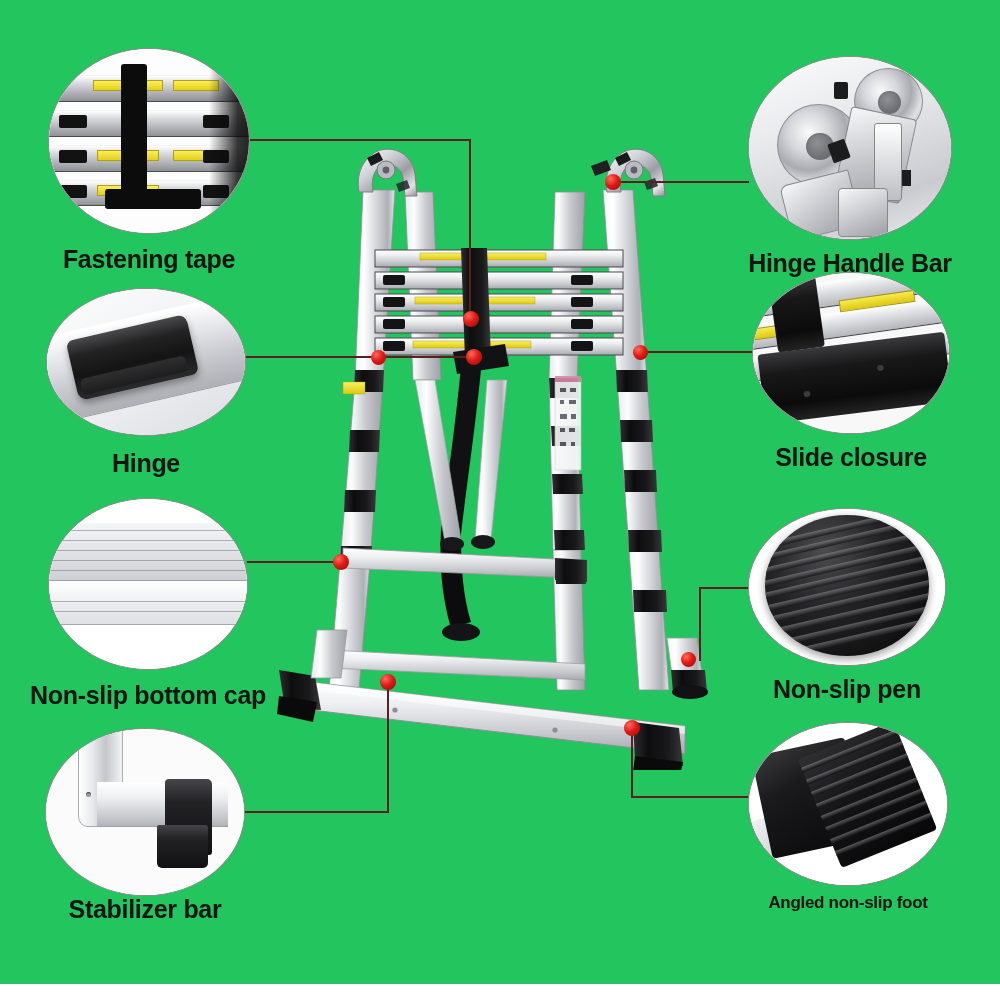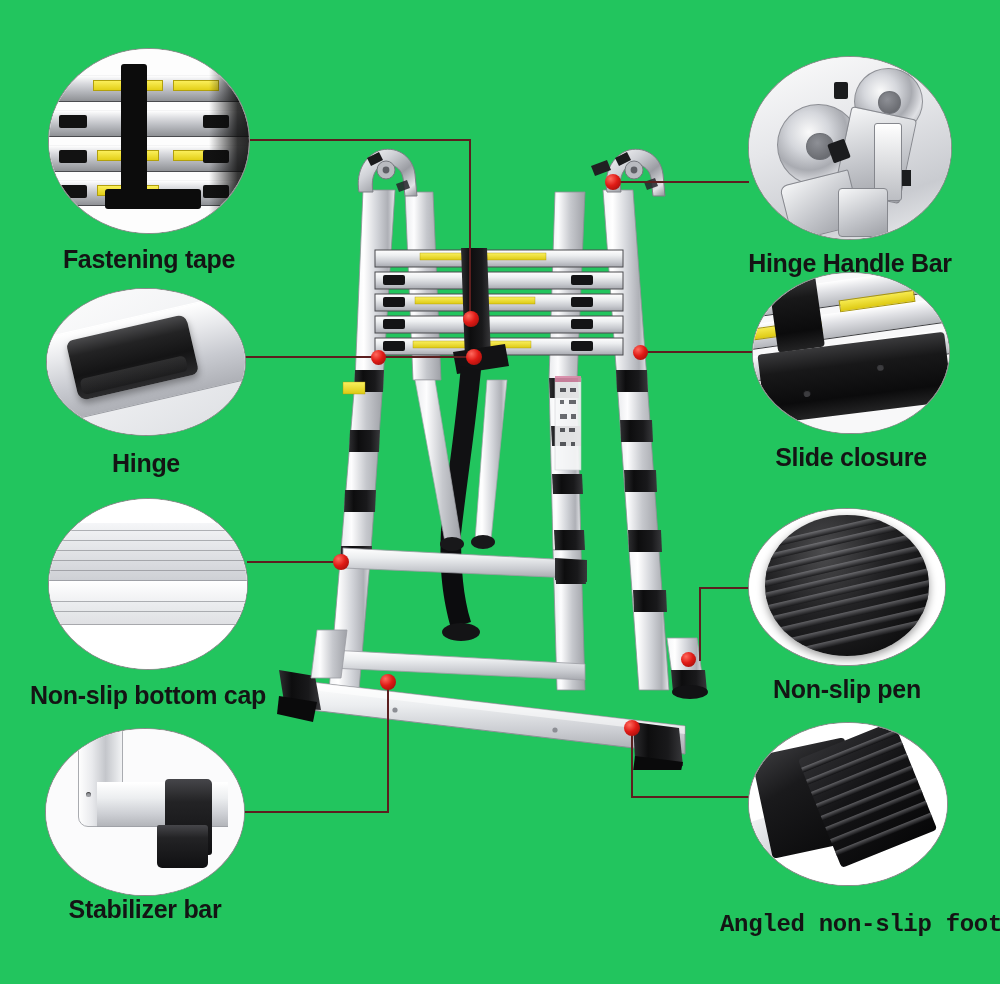--- a/index.html
+++ b/index.html
@@ -669,16 +669,16 @@
           <div class="rib" style="top:19%;"></div>
           <div class="rib" style="top:30%;"></div>
           <div class="rib" style="top:41%;"></div>
           <div class="rib" style="top:52%;"></div>
           <div class="rib" style="top:63%;"></div>
           <div class="rib" style="top:74%;"></div>
           <div class="rib" style="top:85%;"></div>
         </div>
       </div>
     </div>
-    <div class="callout-label" style="font-size:24px; margin-top:26px; margin-left:-28px; width:256px;font-family:Liberation Mono, monospace;">Angled non-slip foot</div>
+    <div class="callout-label" style="font-size:17px; margin-top:8px; margin-left:-28px; width:256px;">Angled non-slip foot</div>
   </div>
 
 </div>
 
 </body></html>

